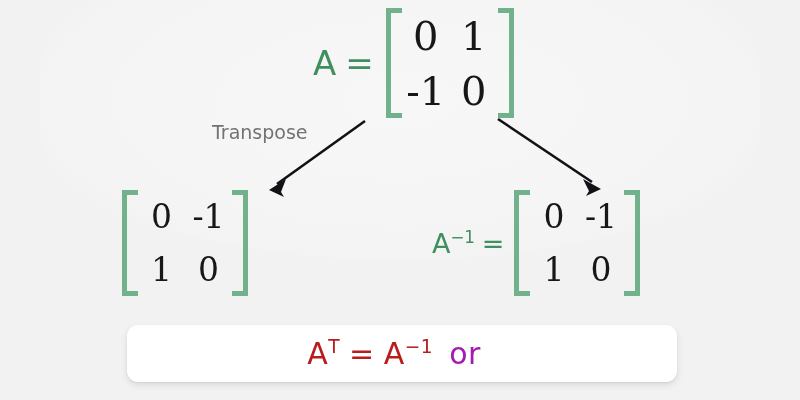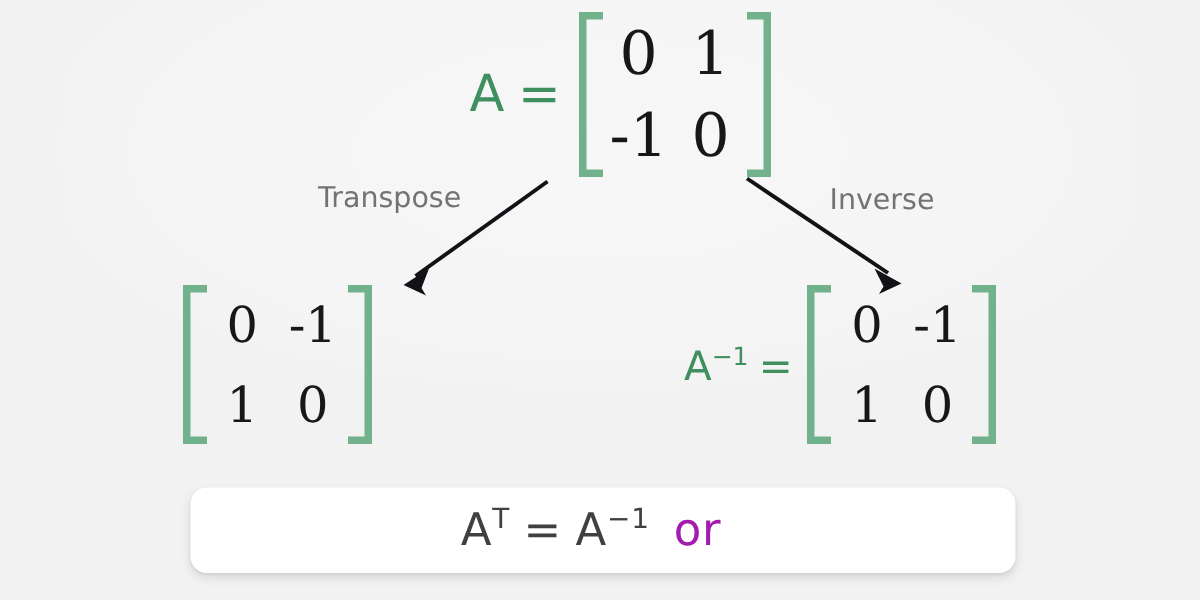--- a/index.html
+++ b/index.html
@@ -95,21 +95,21 @@
   #matrix-a .mat-label { margin-right: 12px; }
 
   
   #matrix-at { left: 122px; top: 190px; }
   #matrix-at .mat-label { font-size: 27px; margin-right: 10px; }
   #matrix-at .bracketed { height: 106px; width: 126px; }
   #matrix-at .mat-grid { width: 94px; height: 106px; }
   #matrix-at .cell { font-size: 33px; }
 
   
-  #matrix-ainv { left: 456px; top: 190px; }
+  #matrix-ainv { left: 432px; top: 190px; }
   #matrix-ainv .mat-label { font-size: 27px; margin-right: 10px; }
   #matrix-ainv .bracketed { height: 106px; width: 126px; }
   #matrix-ainv .mat-grid { width: 94px; height: 106px; }
   #matrix-ainv .cell { font-size: 33px; }
 
   
   .arrow-svg {
     position: absolute;
     left: 0;
     top: 0;
@@ -150,21 +150,21 @@
     justify-content: center;
   }
   .formula {
     display: flex;
     align-items: baseline;
     font-family: "DejaVu Sans", sans-serif;
     font-size: 30px;
     line-height: 1;
     letter-spacing: 0.5px;
   }
-  .formula .grn { color: #404040; }
+  .formula .grn { color: #b91c1c; }
   .formula .blk { color: #a21caf; font-weight: 400; }
   .formula .sup {
     font-size: 0.62em;
     vertical-align: super;
   }
   .formula .seg { white-space: nowrap; }
   .formula .gap-sm { display: inline-block; width: 9px; }
   .formula .gap-md { display: inline-block; width: 16px; }
 </style>
 </head>
@@ -193,21 +193,20 @@
       <line class="arrow-line" x1="365" y1="121" x2="277" y2="184"></line>
       <polygon class="arrow-head" points="269,190 286,179 281,192 284,197"></polygon>
     </g>
     <g>
       <line class="arrow-line" x1="498" y1="119" x2="592" y2="182"></line>
       <polygon class="arrow-head" points="601,189 583,179 589,191 586,196"></polygon>
     </g>
   </svg>
 
   <div class="arrow-label" id="label-transpose">Transpose</div>
-  <div class="arrow-label" id="label-inverse">Inverse</div>
 
   <div class="matrix-group" id="matrix-at">
     <div class="bracketed">
       <div class="bracket left"></div>
       <div class="mat-grid">
         <div class="cell">0</div>
         <div class="cell">-1</div>
         <div class="cell">1</div>
         <div class="cell">0</div>
       </div>

